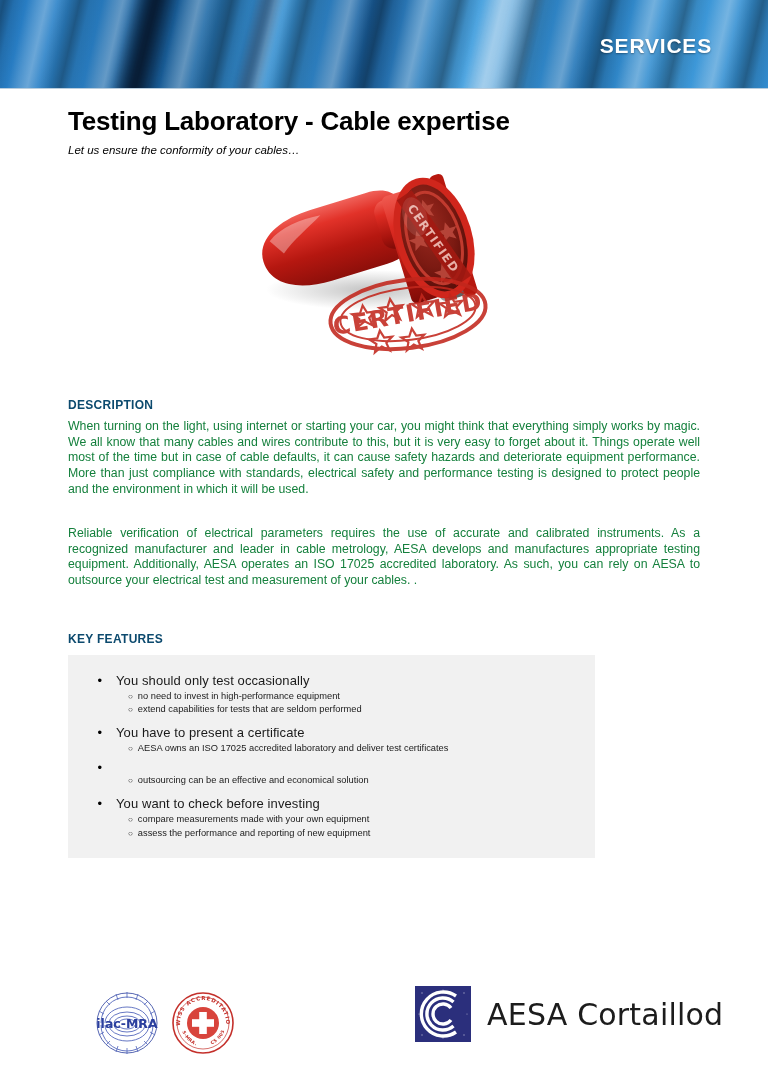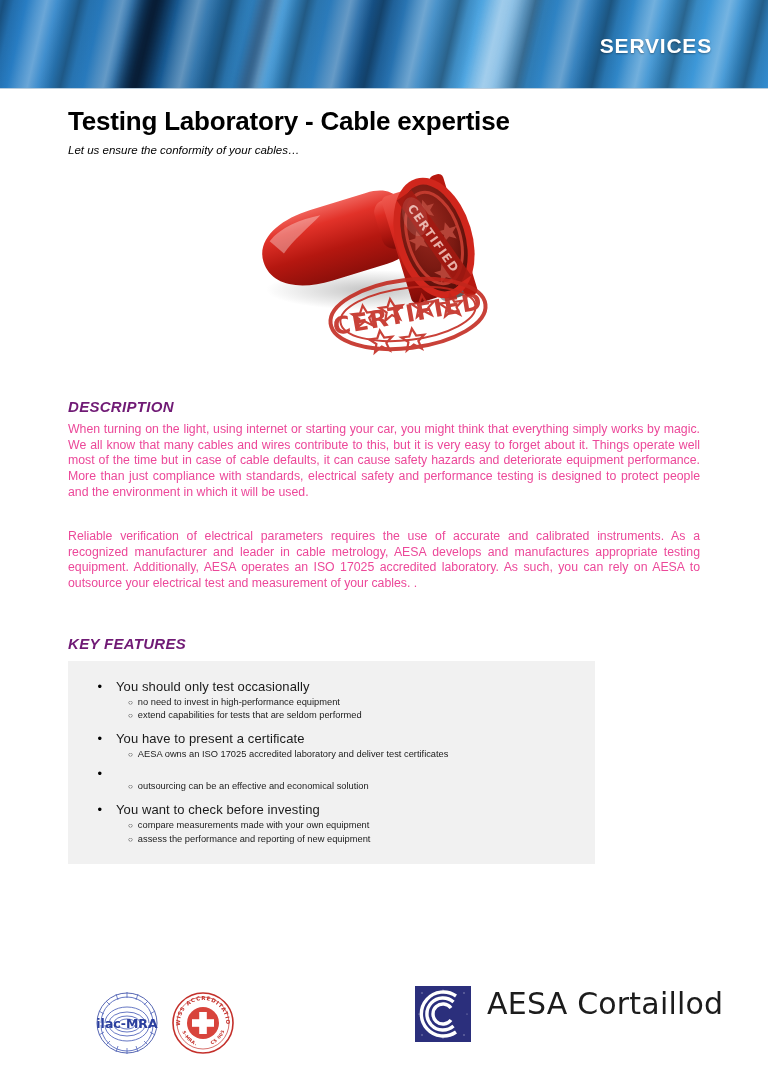--- a/index.html
+++ b/index.html
@@ -126,31 +126,30 @@
     position: absolute;
     left: 188px;
     top: 0;
     width: 260px;
     height: 200px;
   }
   .stamp svg { display:block; }
 
   
   .sec-head {
-    color: #701a75;
-    font-size: 15px;
+    color: #0c4a6e;
+    font-size: 12px;
     font-weight: bold;
     letter-spacing: 0.3px;
-    font-style: italic;
   }
   .body-par {
     margin-top: 7px;
     font-size: 12.3px;
     line-height: 15.6px;
-    color: #ec4899;
+    color: #15803d;
     text-align: justify;
   }
   .body-par + .body-par { margin-top: 29px; }
 
   #description-section { margin-top: 31px; }
   #key-features-section { margin-top: 43px; }
 
   .kf-box {
     margin-top: 9px;
     background: #f1f1f1;
@@ -207,20 +206,21 @@
     top: 20px;
     display: flex;
     align-items: center;
     gap: 6px;
   }
   .brand-logo {
     position: absolute;
     left: 415px;
     top: 18px;
     display: flex;
+    align-items: center;
     gap: 16px;
   }
   .brand-mark { width: 56px; height: 56px; display:block; }
   .brand-text {
     font-size: 30px;
     color: #1c1c1c;
     letter-spacing: 0.2px;
     font-family: "DejaVu Sans", sans-serif;
     font-weight: 400;
   }

